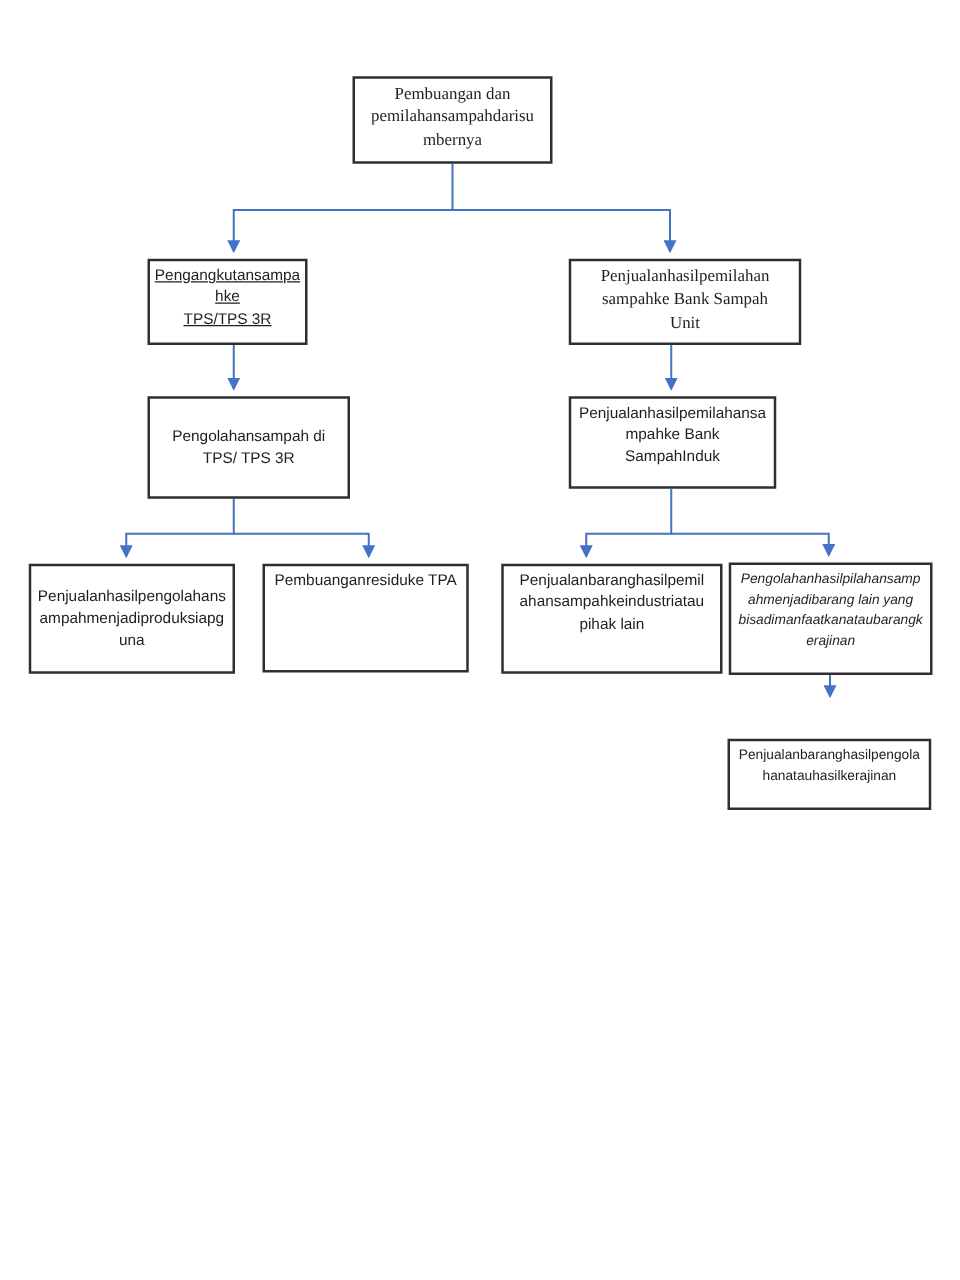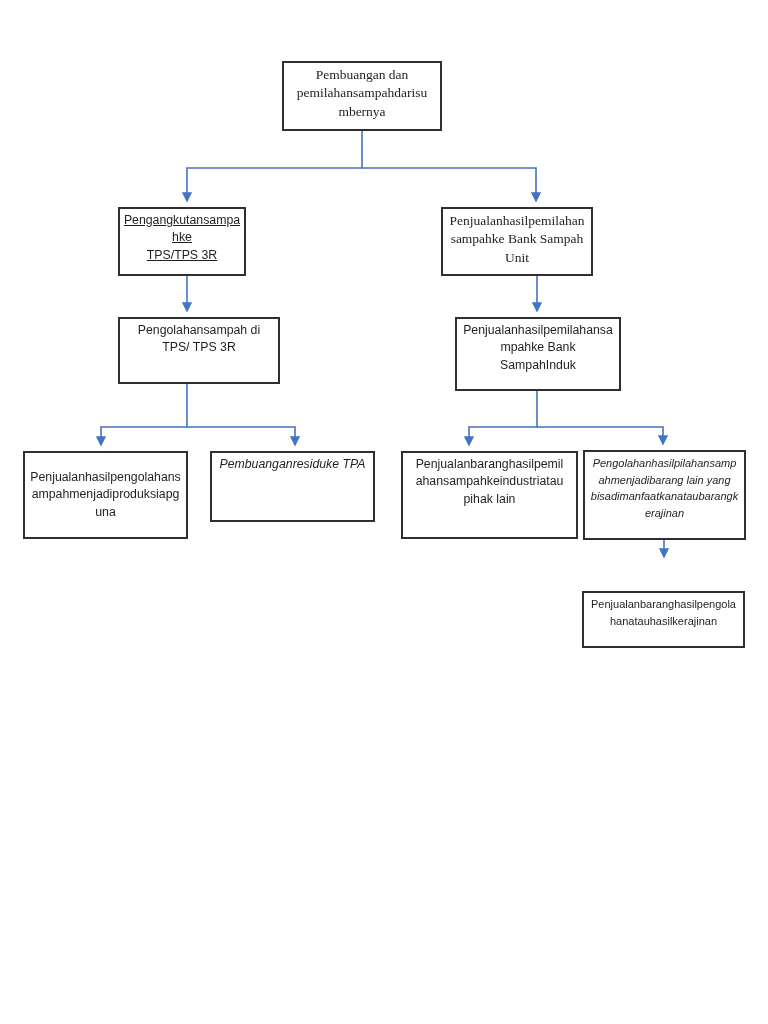--- a/index.html
+++ b/index.html
@@ -94,44 +94,44 @@
     <span class="txt">Pembuangan dan
 pemilahansampahdarisu
 mbernya</span>
   </div>
 
   <div class="node sans" style="left:118px; top:207px; width:128px; height:69px;text-decoration:underline;">
     <span class="txt">Pengangkutansampahke
 TPS/TPS 3R</span>
   </div>
 
-  <div class="node serif" style="left:441px; top:207px; width:152px; height:69px;">
+  <div class="node serif" style="left:455px; top:207px; width:186px; height:69px;">
     <span class="txt">Penjualanhasilpemilahan
 sampahke Bank Sampah
 Unit</span>
   </div>
 
-  <div class="node sans" style="left:118px; top:317px; width:162px; height:67px;">
+  <div class="node sans" style="left:118px; top:317px; width:162px; height:82px;align-items:center;">
     <span class="txt">Pengolahansampah di
 TPS/ TPS 3R</span>
   </div>
 
   <div class="node sans" style="left:455px; top:317px; width:166px; height:74px;">
     <span class="txt">Penjualanhasilpemilahansa
 mpahke Bank
 SampahInduk</span>
   </div>
 
   <div class="node sans" style="left:23px; top:451px; width:165px; height:88px;align-items:center;">
     <span class="txt">Penjualanhasilpengolahans
 ampahmenjadiproduksiapg
 una</span>
   </div>
 
-  <div class="node sans" style="left:210px; top:451px; width:165px; height:71px;font-style:italic;">
+  <div class="node sans" style="left:210px; top:451px; width:165px; height:87px;">
     <span class="txt">Pembuanganresiduke TPA</span>
   </div>
 
   <div class="node sans" style="left:401px; top:451px; width:177px; height:88px;">
     <span class="txt">Penjualanbaranghasilpemil
 ahansampahkeindustriatau
 pihak lain</span>
   </div>
 
   <div class="node sans-sm" style="left:583px; top:450px; width:163px; height:90px;font-style:italic;">

